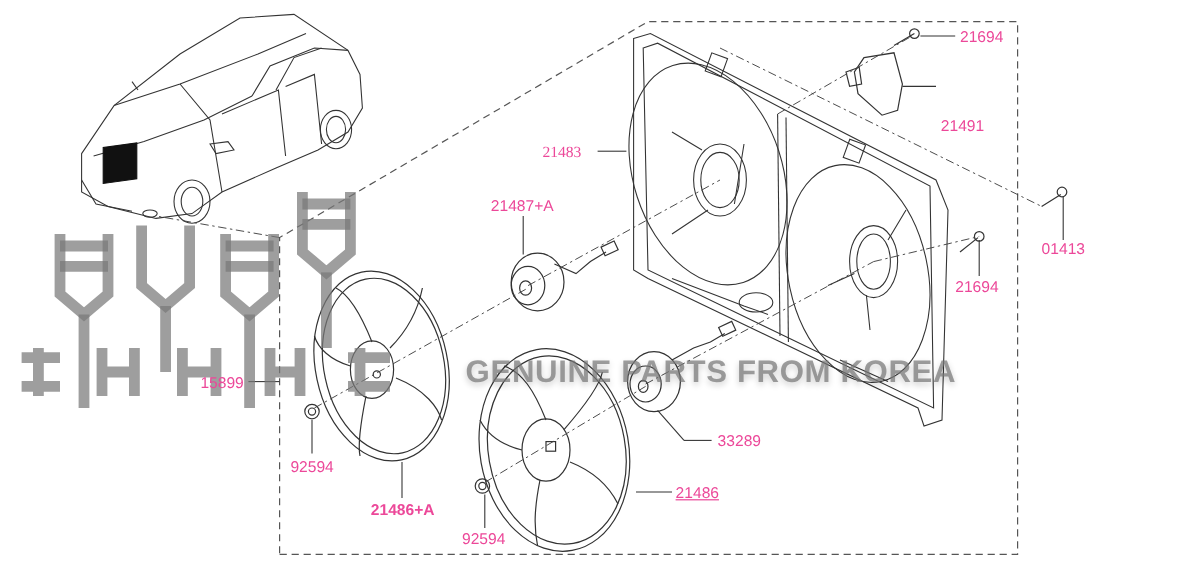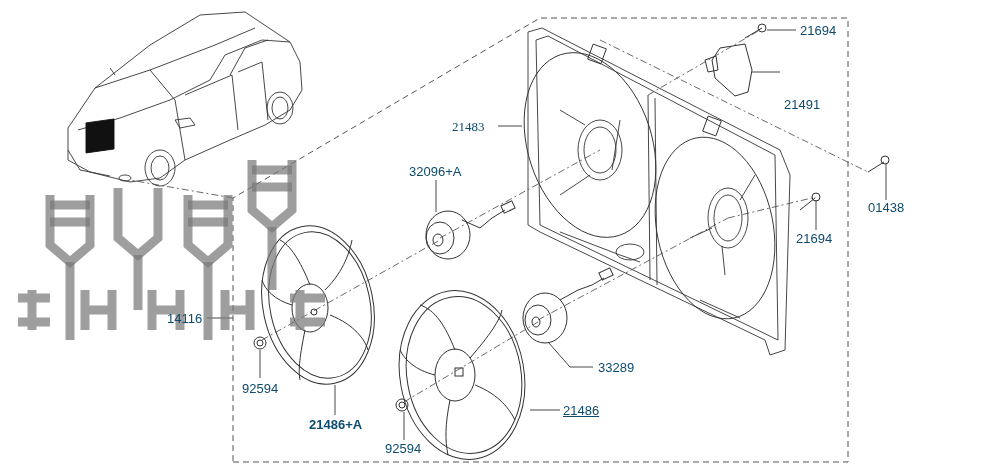--- a/index.html
+++ b/index.html
@@ -1,19 +1,19 @@
 <!DOCTYPE html>
 <html><head>
 <meta charset="utf-8">
 <style>
   html, body { margin: 0; padding: 0; background: #ffffff; }
   body { width: 1000px; height: 472px; position: relative; overflow: hidden; font-family: "Liberation Sans", sans-serif; }
   #stage { position: absolute; left: 0; top: 0; width: 1000px; height: 472px; }
   svg { position: absolute; left: 0; top: 0; }
-  .lbl { position: absolute; font-family: "Liberation Sans", sans-serif; font-size: 13px; color: #0c4a6e; white-space: nowrap; line-height: 1; }
+  .lbl { position: absolute; font-family: "Liberation Sans", sans-serif; font-size: 13px; color: #ec4899; white-space: nowrap; line-height: 1; }
   .wm-text { position: absolute; font-family: "Liberation Sans", sans-serif; color: rgba(120,120,120,0.72); white-space: nowrap; line-height: 1; }
   #wm-brand { left: 372px; top: 168px; font-size: 112px; letter-spacing: -2px; font-weight: 400; text-shadow: 0 4px 6px rgba(0,0,0,0.18); }
   #wm-tag { left: 388px; top: 296px; font-size: 26px; font-weight: 700; letter-spacing: 0.5px; text-shadow: 0 3px 5px rgba(0,0,0,0.2); }
 </style>
 </head>
 <body>
 
 <div id="stage">
 
 <svg width="1000" height="472" viewBox="0 0 1000 472" fill="none" stroke="#222" stroke-width="1">
@@ -159,27 +159,28 @@
     <path d="M252,170 L292,170 M252,187 L292,187"></path>
     <line x1="272" y1="227" x2="272" y2="290"></line>
     <path d="M18,298 L50,298 M18,322 L50,322 M32,290 L32,330"></path>
     <path d="M85,290 L85,330 M112,290 L112,330 M85,310 L112,310"></path>
     <path d="M152,290 L152,330 M180,290 L180,330 M152,310 L180,310"></path>
     <path d="M225,290 L225,330 M250,290 L250,330 M225,310 L250,310"></path>
     <path d="M290,298 L325,298 M290,322 L325,322 M300,290 L300,330"></path>
   </g>
 </svg>
 
+<div id="wm-tag" class="wm-text">GENUINE PARTS FROM KOREA</div>
 
 <div class="lbl" style="left:800px;top:24px;">21694</div>
 <div class="lbl" style="left:784px;top:66px;margin-top:32px;">21491</div>
 <div class="lbl" style="left:452px;top:120px;font-family:Liberation Serif, serif;">21483</div>
-<div class="lbl" style="left:409px;top:165px;">32096+A</div>
-<div class="lbl" style="left:868px;top:201px;">01438</div>
+<div class="lbl" style="left:409px;top:165px;">21487+A</div>
+<div class="lbl" style="left:868px;top:201px;">01413</div>
 <div class="lbl" style="left:796px;top:232px;">21694</div>
-<div class="lbl" style="left:167px;top:312px;">14116</div>
+<div class="lbl" style="left:167px;top:312px;">15899</div>
 <div class="lbl" style="left:242px;top:382px;">92594</div>
 <div class="lbl" style="left:309px;top:418px;font-weight:bold;">21486+A</div>
 <div class="lbl" style="left:598px;top:361px;">33289</div>
 <div class="lbl" style="left:563px;top:404px;text-decoration:underline;">21486</div>
 <div class="lbl" style="left:385px;top:442px;">92594</div>
 
 </div>
 
 </body></html>

